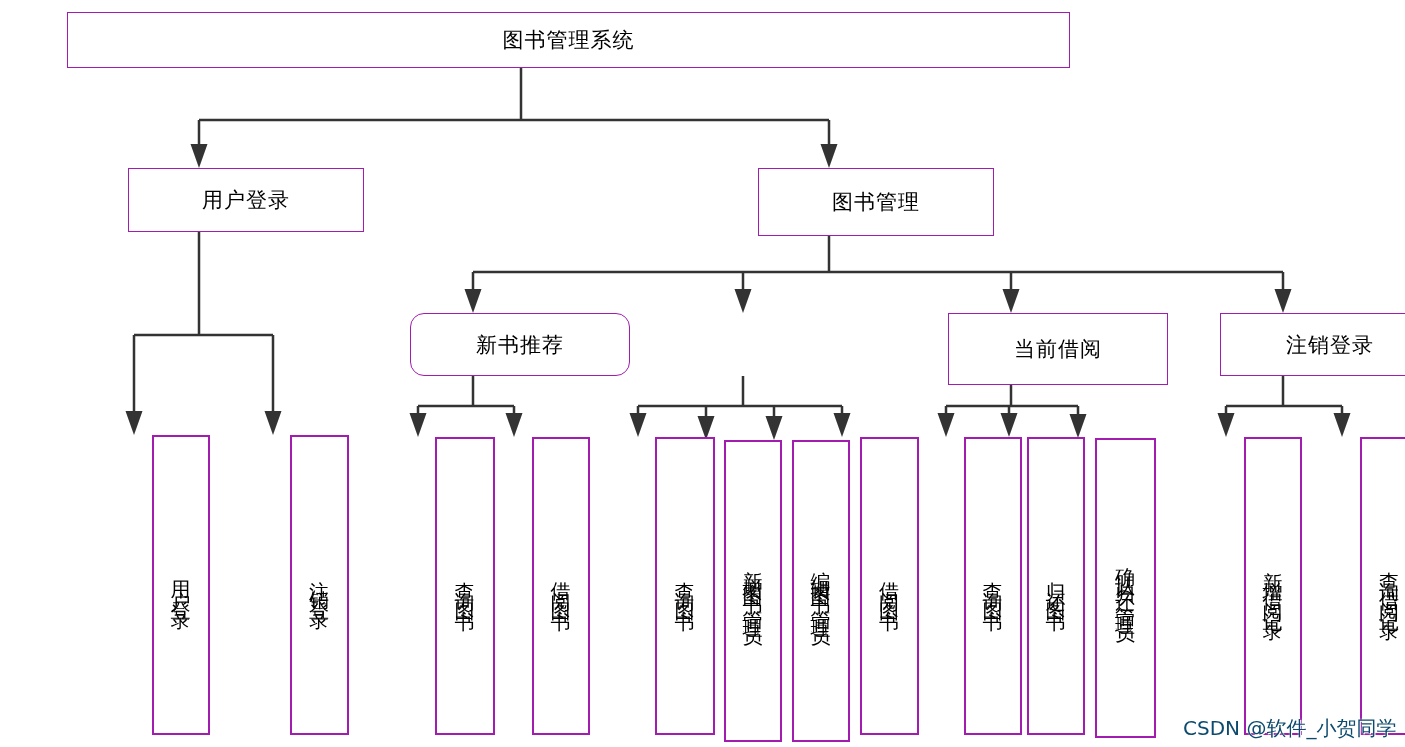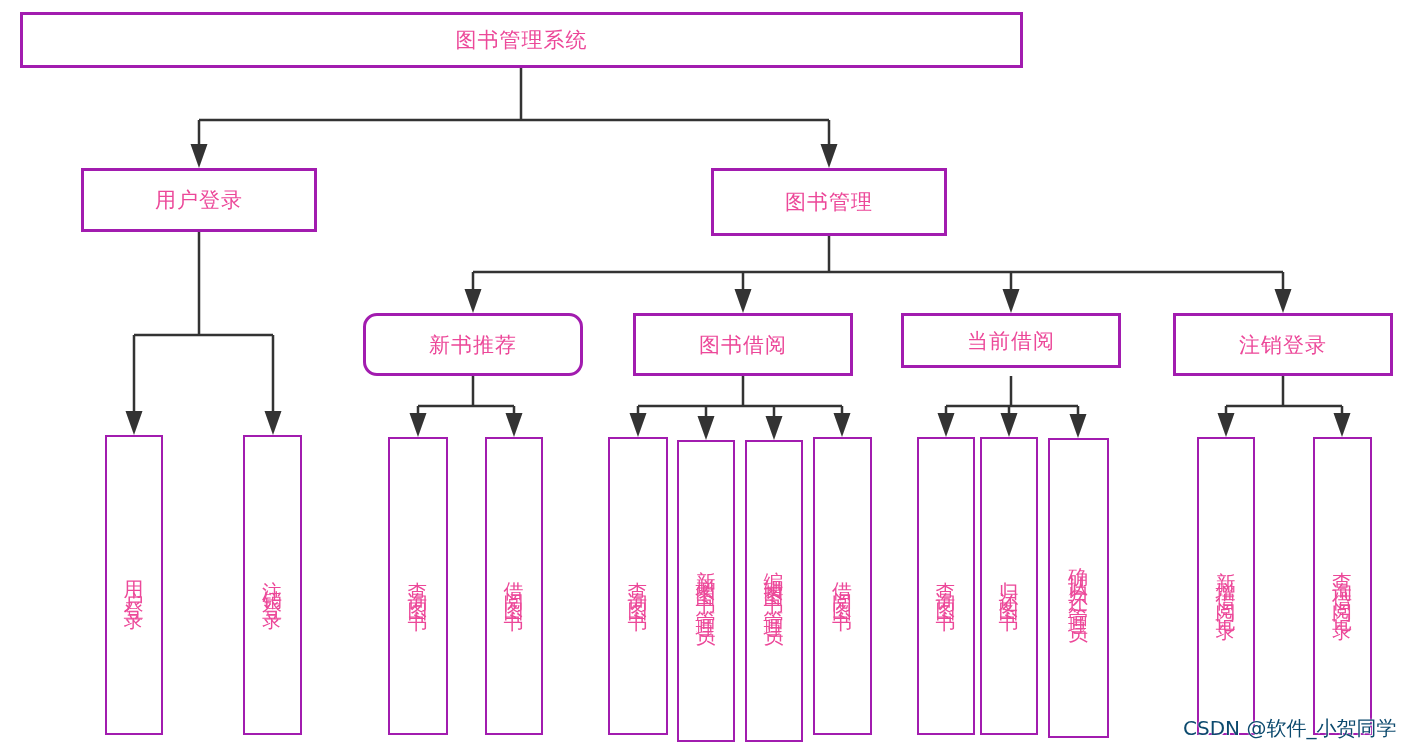--- a/index.html
+++ b/index.html
@@ -13,27 +13,28 @@
   }
   .connectors {
     position: absolute;
     left: 0; top: 0;
     width: 1405px; height: 747px;
     z-index: 1;
   }
   .box {
     position: absolute;
     background: #ffffff;
-    border: 3px solid #a21caf;
+    border: 1px solid #a21caf;
     box-sizing: border-box;
     display: flex;
     align-items: center;
     justify-content: center;
-    color: #ec4899;
+    color: #000000;
     z-index: 2;
+    margin-left: 47px;
   }
   .h-box {
     font-size: 21px;
     letter-spacing: 1px;
     white-space: nowrap;
   }
   .v-box {
     border-width: 2.5px;
     writing-mode: vertical-rl;
     text-orientation: mixed;
@@ -95,22 +96,21 @@
     <polygon class="ah" points="1217.5,413 1234.5,413 1226,437"></polygon>
     <polygon class="ah" points="1333.5,413 1350.5,413 1342,437"></polygon>
   </svg>
 
   <div class="box h-box" style="left:20px; top:12px; width:1003px; height:56px;">图书管理系统</div>
 
   <div class="box h-box" style="left:81px; top:168px; width:236px; height:64px;">用户登录</div>
   <div class="box h-box" style="left:711px; top:168px; width:236px; height:68px;">图书管理</div>
 
   <div class="box h-box" style="left:363px; top:313px; width:220px; height:63px;border-radius:14px;">新书推荐</div>
-  <div class="box h-box" style="left:633px; top:313px; width:220px; height:63px;">图书借阅</div>
-  <div class="box h-box" style="left:901px; top:313px; width:220px; height:55px;">当前借阅</div>
+  <div class="box h-box" style="left:901px; top:313px; width:220px; height:72px;">当前借阅</div>
   <div class="box h-box" style="left:1173px; top:313px; width:220px; height:63px;">注销登录</div>
 
   <div class="box v-box" style="left:105px; top:435px; width:58px; height:300px;">用户登录</div>
   <div class="box v-box" style="left:243px; top:435px; width:59px; height:300px;">注销登录</div>
 
   <div class="box v-box" style="left:388px; top:437px; width:60px; height:298px;">查询图书</div>
   <div class="box v-box" style="left:485px; top:437px; width:58px; height:298px;">借阅图书</div>
 
   <div class="box v-box" style="left:608px; top:437px; width:60px; height:298px;">查询图书</div>
   <div class="box v-box" style="left:677px; top:440px; width:58px; height:302px; letter-spacing:8px;">新增图书（管理员）</div>

